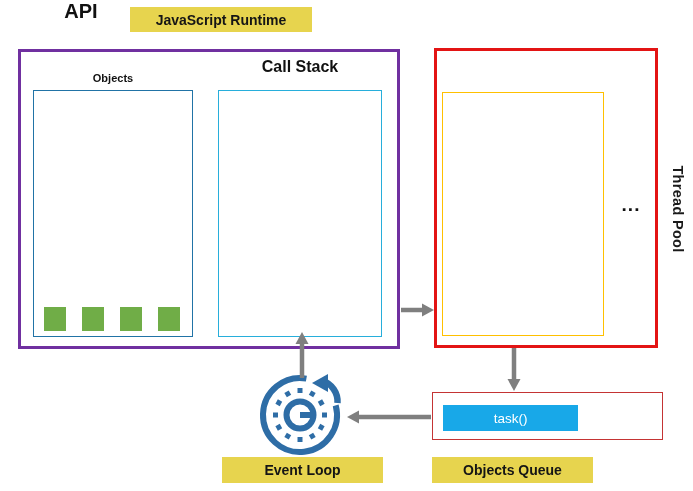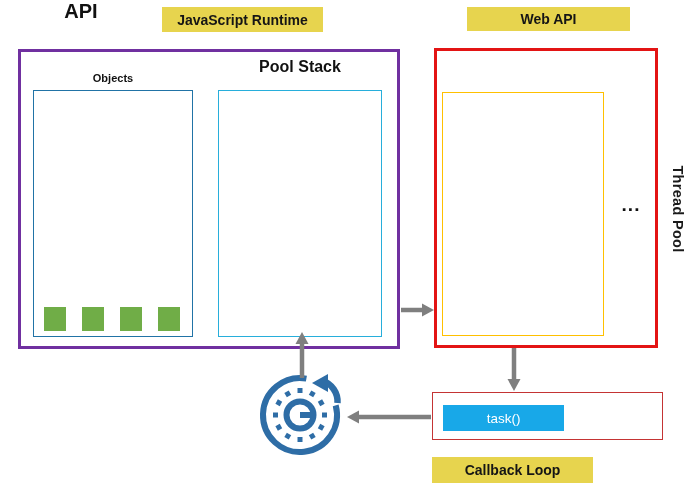--- a/index.html
+++ b/index.html
@@ -6,21 +6,21 @@
   .canvas {
     position:relative; width:693px; height:491px; background:#ffffff;
     font-family:"Liberation Sans", sans-serif; color:#111; overflow:hidden;
   }
   
   .ylabel {
     position:absolute; background:#E7D44E; color:#151515;
     font-weight:bold; font-size:14px;
     display:flex; align-items:center; justify-content:center;
   }
-  .lbl-js-runtime   { left:130px; top:7px;  width:161px; height:25px;margin-left:32px; }
+  .lbl-js-runtime   { left:130px; top:7px;  width:182px; height:25px; }
   .lbl-web-api      { left:467px; top:7px;  width:163px; height:24px; }
   .lbl-event-loop   { left:222px; top:457px; width:161px; height:26px; }
   .lbl-callback-q   { left:432px; top:457px; width:161px; height:26px; }
 
   
   .runtime-box {
     position:absolute; left:18px; top:49px; width:382px; height:300px;
     border:3px solid #7030A0; box-sizing:border-box; background:#fff;
   }
   .webapi-box {
@@ -63,44 +63,43 @@
     font-weight:bold; font-size:19px; letter-spacing:1px; color:#111;
   }
   .thread-pool {
     position:absolute; left:618px; top:197px; width:120px; height:24px;
     transform:rotate(90deg); transform-origin:center;
     font-size:14.5px; font-weight:bold; color:#1a1a1a;
     text-align:center; line-height:24px; letter-spacing:0.3px;
   }
 
   .task-chip {
-    position:absolute; left:10px; top:12px; width:121px; height:26px;
+    position:absolute; left:10px; top:12px; width:135px; height:26px;
     background:#18A8E8; color:#ffffff; font-size:13.5px;
     display:flex; align-items:center; justify-content:center;
   }
 
   .arrows-overlay, .el-icon { position:absolute; pointer-events:none; }
   .arrows-overlay { left:0; top:0; }
   .el-icon { left:256px; top:372px; }
 </style>
 </head>
 <body>
 
 <div class="canvas">
 
   <div class="ylabel lbl-js-runtime">JavaScript Runtime</div>
-  <div class="ylabel lbl-web-api">Web API</div>
 
   <div class="runtime-box"></div>
 
   <div class="col-head head-heap">
     <span class="s">Objects</span>
   </div>
   <div class="col-head head-stack">
-    <span class="t">Pool Stack</span>
+    <span class="t">Call Stack</span>
   </div>
 
   <div class="heap-box">
     <div class="heap-objects">
         <div class="heap-square"></div>
         <div class="heap-square"></div>
         <div class="heap-square"></div>
         <div class="heap-square"></div>
       </div>
   </div>
@@ -155,15 +154,16 @@
       <polygon points="507.5,379 520.5,379 514,391" stroke="none"></polygon>
 
       <line x1="431" y1="417" x2="358" y2="417"></line>
       <polygon points="359,410.5 359,423.5 347,417" stroke="none"></polygon>
 
       <line x1="302" y1="378" x2="302" y2="343"></line>
       <polygon points="295.5,344 308.5,344 302,332" stroke="none"></polygon>
     </g>
   </svg>
 
-  <div class="ylabel lbl-callback-q">Callback Loop</div>
+  <div class="ylabel lbl-event-loop">Event Loop</div>
+  <div class="ylabel lbl-callback-q">Objects Queue</div>
 
 </div>
 
 </body></html>

